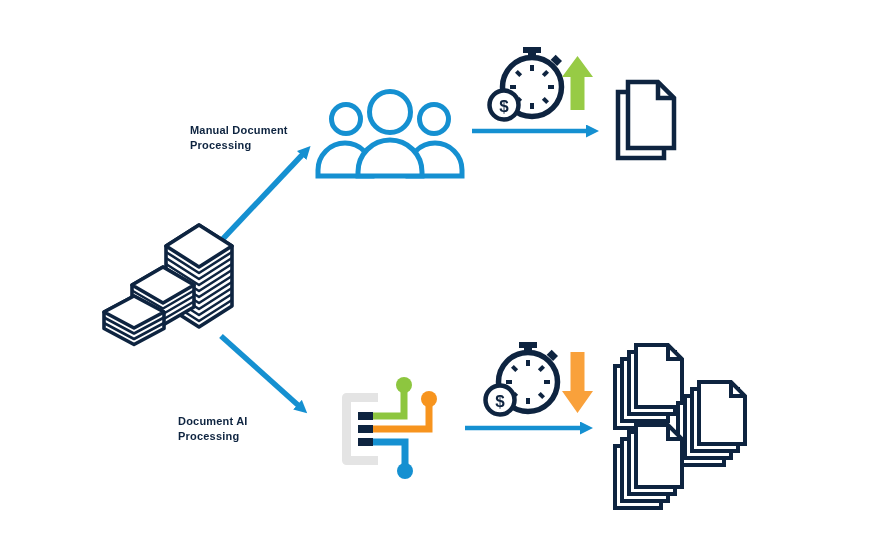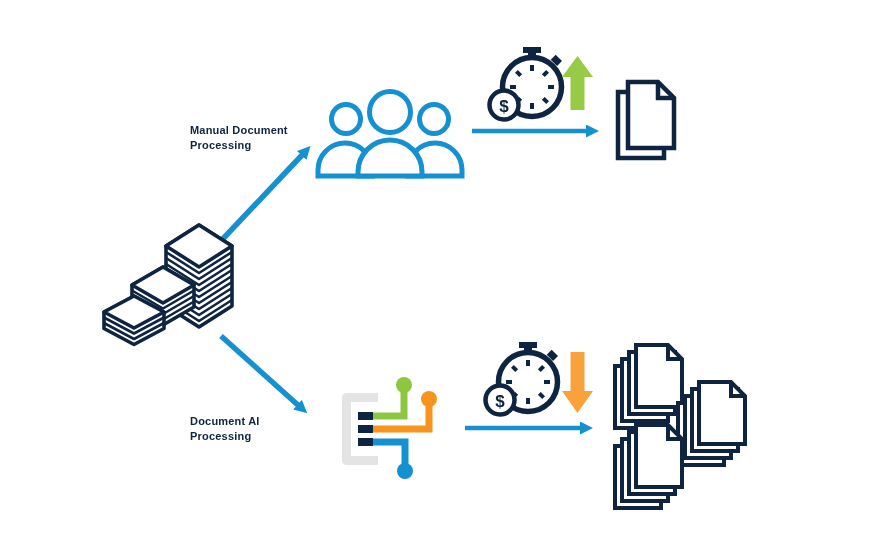--- a/index.html
+++ b/index.html
@@ -64,21 +64,21 @@
         <path d="M9,101.5 L39,117.5 L69,101.5"></path>
           <path d="M9,107 L39,123 L69,107"></path>
       </g>
     </g>
   </svg>
 
   <div class="abs label" style="left:190px;top:123px">
     <div>Manual Document</div>
     <div>Processing</div>
   </div>
-  <div class="abs label" style="left:190px;top:414px">
+  <div class="abs label" style="left:178px;top:414px">
     <div>Document AI</div>
     <div>Processing</div>
   </div>
 
   <svg class="abs" style="left:315px;top:82px" width="150" height="97" viewBox="0 0 150 97">
     <g stroke="var(--blue)" fill="#fff" stroke-width="5">
       <circle cx="31" cy="37" r="14.5"></circle>
       <circle cx="119" cy="37" r="14.5"></circle>
       <path d="M3,94 L3,88 A27,27 0 0 1 57,88 L57,94 Z"></path>
       <path d="M93,94 L93,88 A27,27 0 0 1 147,88 L147,94 Z"></path>

